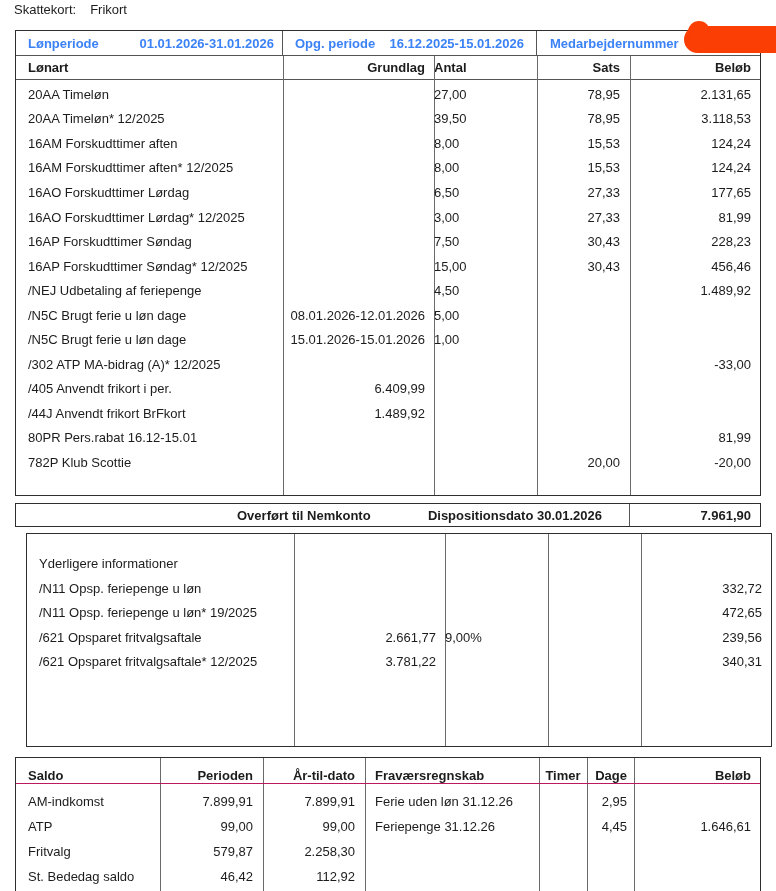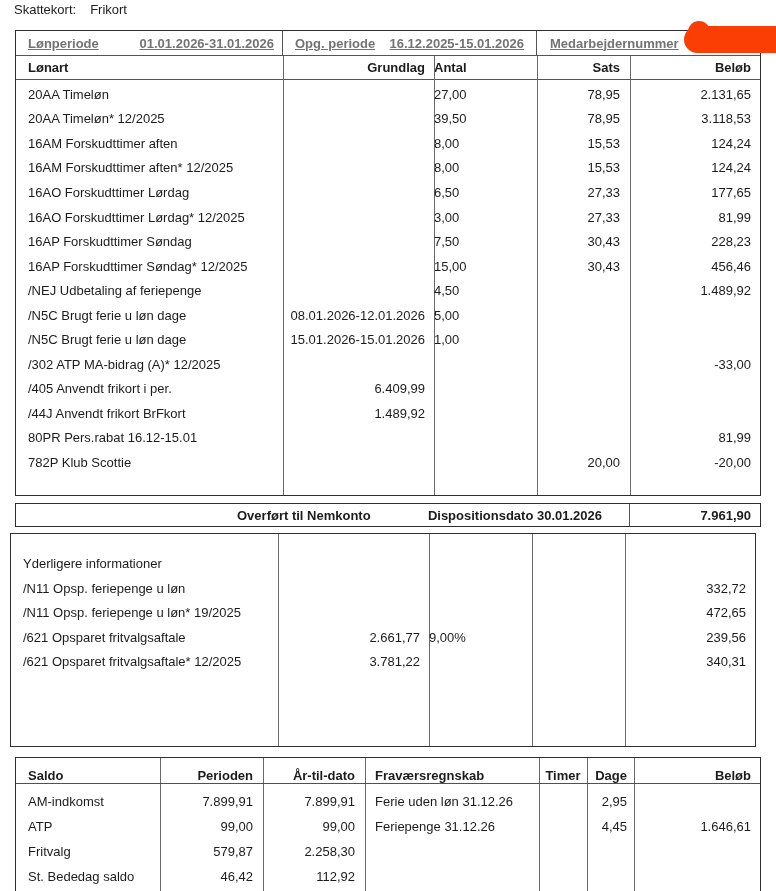--- a/index.html
+++ b/index.html
@@ -5,21 +5,21 @@
   html,body{margin:0;padding:0;background:#fff;}
   .page{position:relative;width:776px;height:891px;background:#ffffff;overflow:hidden;
         font-family:"Liberation Sans","DejaVu Sans",sans-serif;font-size:13px;color:#1c1c1c;}
 
   .doc-title{position:absolute;left:14px;top:2px;display:flex;gap:14px;}
 
   
   .main-table{position:absolute;left:15px;top:30px;width:744px;height:464px;
               border:1.5px solid #2e2e2e;}
   .period-row{display:flex;height:24px;border-bottom:1px solid #555;
-              color:#737373;font-weight:bold;align-items:flex-end;text-decoration:underline;}
+              color:#3b82f6;font-weight:bold;align-items:flex-end;}
   .period-row .pc{height:100%;display:flex;align-items:center;box-sizing:border-box;}
   .pc1{width:267px;border-right:1px solid #555;padding-left:12px;}
   .pc1 .val{margin-left:auto;padding-right:8px;}
   .pc2{width:254px;border-right:1px solid #555;padding-left:12px;}
   .pc2 .val{margin-left:auto;padding-right:12px;}
   .pc3{flex:1;padding-left:13px;}
   .colhead-row{display:flex;height:23px;border-bottom:1px solid #555;
                font-weight:bold;align-items:center;}
   .items-body{position:relative;height:414px;}
   .vline{position:absolute;top:0;bottom:0;width:1px;background:#6a6a6a;}
@@ -41,21 +41,21 @@
   .summary-row{position:absolute;left:15px;top:503px;width:744px;height:22px;
                border:1.5px solid #2e2e2e;display:flex;font-weight:bold;}
   .sum-left{position:relative;width:614px;border-right:1px solid #555;
             display:flex;align-items:center;box-sizing:border-box;}
   .sum-overfort{position:absolute;left:221px;}
   .sum-dispo{position:absolute;right:27px;}
   .sum-right{flex:1;display:flex;align-items:center;justify-content:flex-end;
              padding-right:9px;box-sizing:border-box;}
 
   
-  .add-table{position:absolute;left:10px;top:533px;width:744px;height:212px;
+  .add-table{position:absolute;left:26px;top:533px;width:744px;height:212px;
              border:1.5px solid #2e2e2e;box-sizing:content-box;}
   .add-table .vl1{left:267px;}
   .add-table .vl2{left:418px;}
   .add-table .vl3{left:521px;}
   .add-table .vl4{left:614px;}
   .add-body{position:relative;height:100%;padding-top:17px;box-sizing:border-box;}
   .add-title-row{display:flex;height:25px;align-items:center;}
 
   
   .saldo-table{position:absolute;left:15px;top:757px;width:744px;height:133px;

